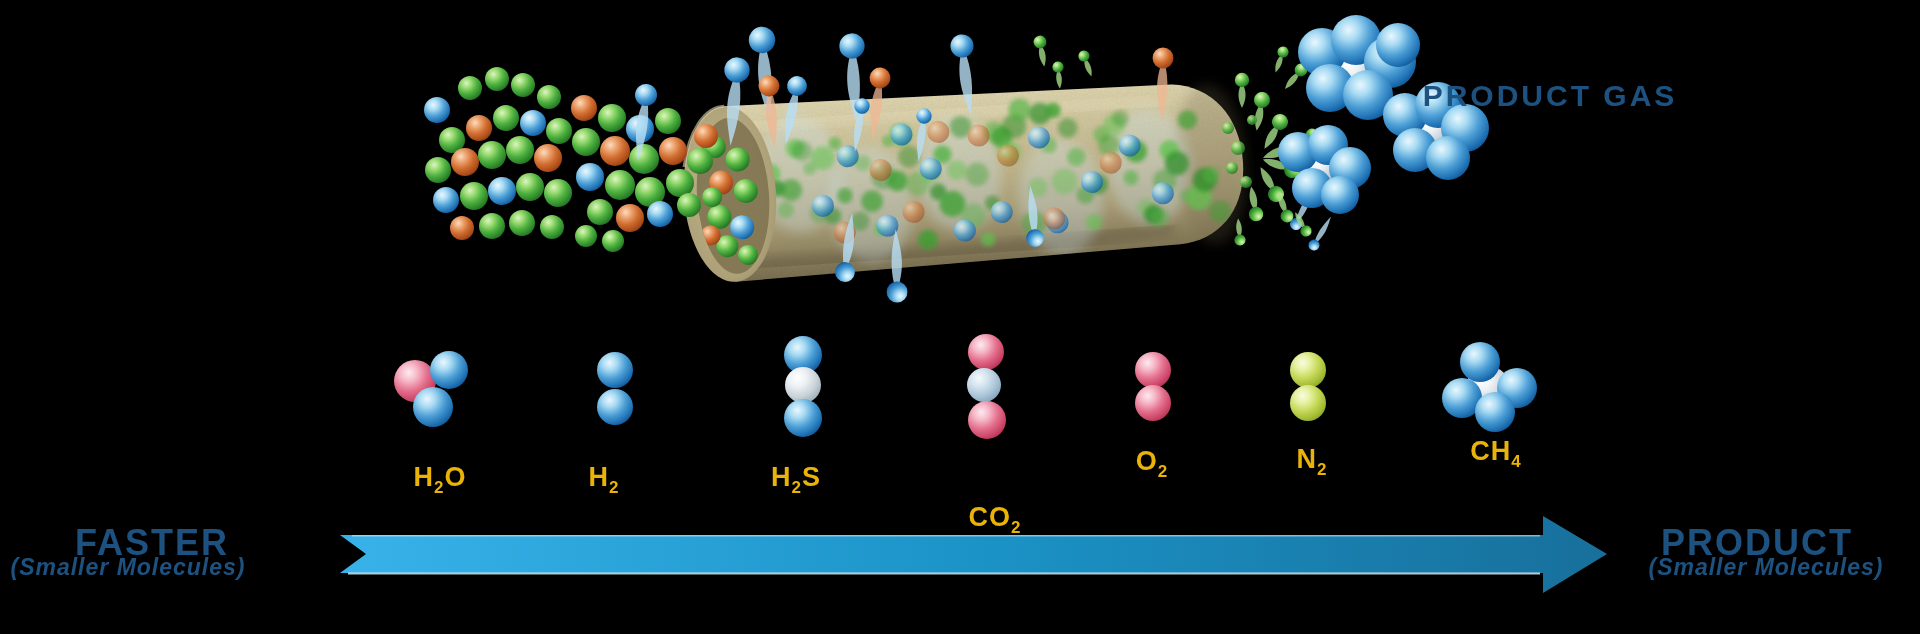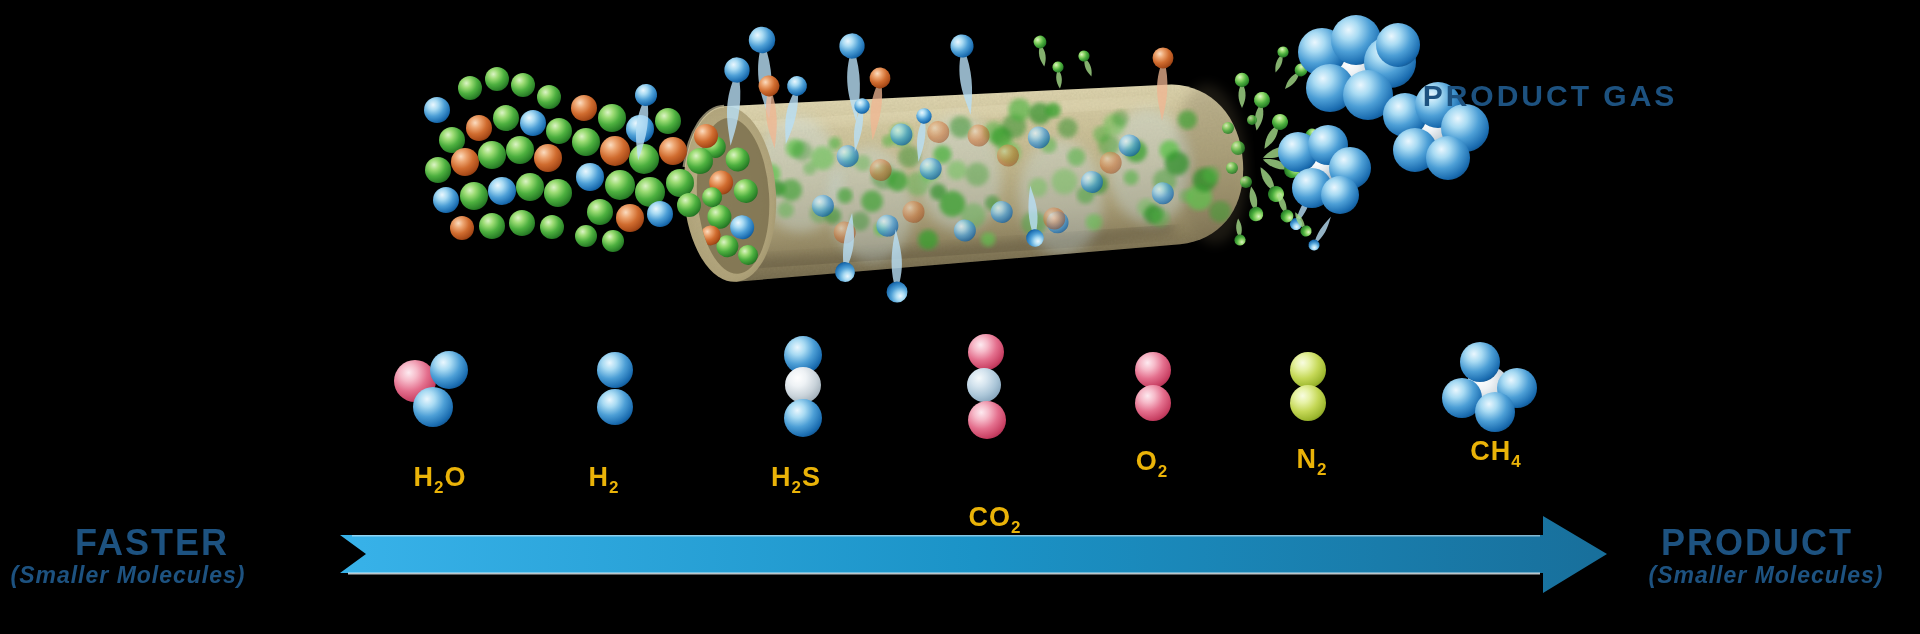--- a/index.html
+++ b/index.html
@@ -2,21 +2,21 @@
 <html><head>
 <meta charset="utf-8">
 <style>
   html,body{margin:0;padding:0;background:#000;}
   .stage{position:relative;width:1920px;height:634px;background:#000;overflow:hidden;
          font-family:"Liberation Sans",sans-serif;}
   .stage svg{position:absolute;left:0;top:0;}
   .lbl{position:absolute;transform:translateX(-50%);color:#1d5280;font-weight:bold;white-space:nowrap;}
   .gas-lbl{font-size:30px;letter-spacing:3px;}
   .speed-lbl{font-size:36px;letter-spacing:2px;}
-  .speed-sub{font-size:23px;font-style:italic;letter-spacing:1px;margin-top:8px;}
+  .speed-sub{font-size:23px;font-style:italic;letter-spacing:1px;}
   .mol-label{position:absolute;transform:translateX(-50%);color:#eab308;font-weight:bold;
              font-size:27px;letter-spacing:1px;white-space:nowrap;}
   .mol-label .sub{font-size:17px;vertical-align:-7px;}
 </style>
 </head>
 <body>
 
 <div class="stage">
 
 <svg width="1920" height="634" viewBox="0 0 1920 634">

